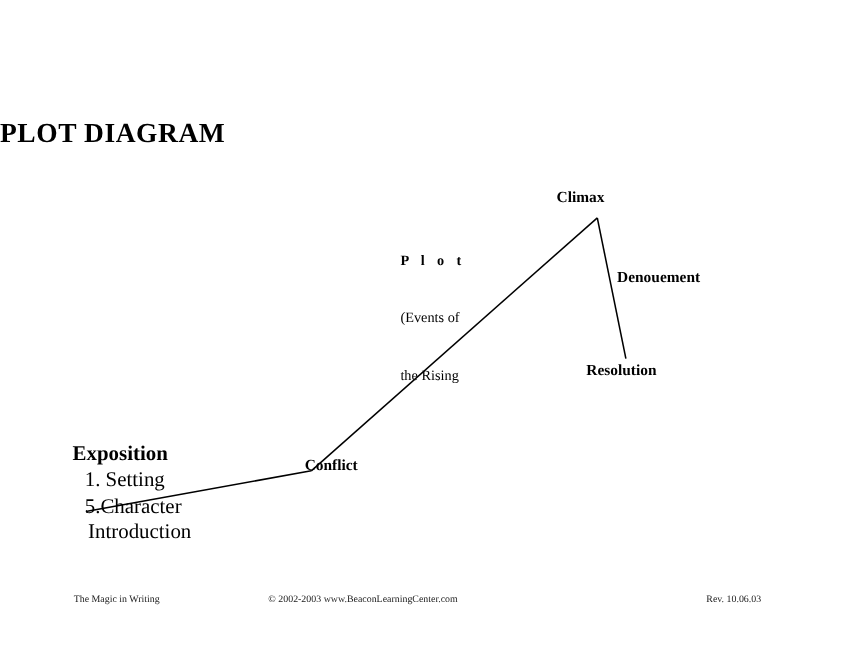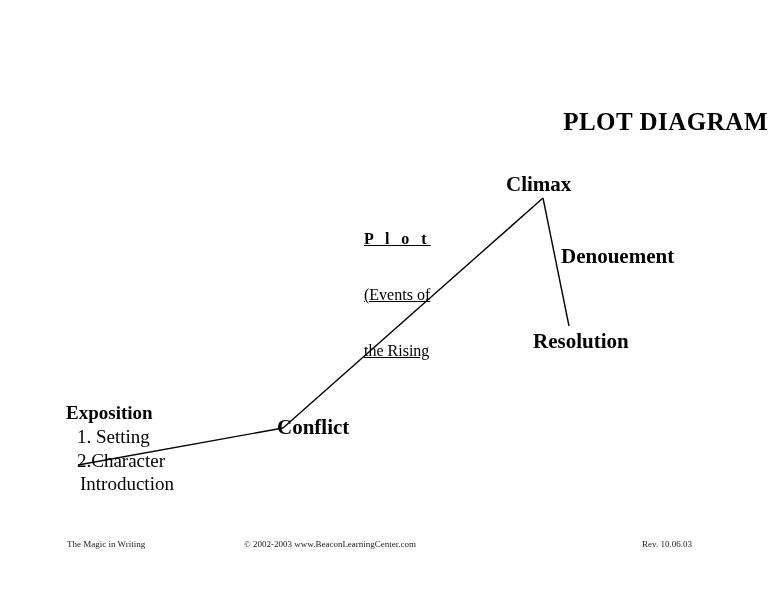--- a/index.html
+++ b/index.html
@@ -16,41 +16,41 @@
     font-family: "Liberation Serif", "DejaVu Serif", serif;
     color: #000000;
   }
 
   
   #title {
     position: absolute;
     left: 0;
     top: 108px;
     width: 768px;
-    text-align: right;
+    text-align: left;
     font-size: 25px;
     font-weight: bold;
     letter-spacing: 0.5px;
     line-height: 1.1;
   }
 
   
   #plot-svg {
     position: absolute;
     left: 0;
     top: 0;
     width: 768px;
     height: 594px;
     pointer-events: none;
   }
 
   
   .label {
     position: absolute;
-    font-size: 21px;
+    font-size: 14px;
     line-height: 1.22;
     white-space: nowrap;
   }
   .label.bold { font-weight: bold; }
 
   #label-climax {
     left: 506px;
     top: 172px;
   }
   #label-denouement {
@@ -64,23 +64,22 @@
   #label-conflict {
     left: 277px;
     top: 415px;
   }
 
   
   #plot-block {
     position: absolute;
     left: 364px;
     top: 229px;
-    font-size: 16px;
+    font-size: 13px;
     line-height: 1.24;
-    text-decoration: underline;
   }
   #plot-block .plot-head {
     font-weight: bold;
     letter-spacing: 4px;
     display: block;
   }
   #plot-block .plot-line {
     display: block;
     white-space: nowrap;
     margin-top: 36px;
@@ -166,21 +165,21 @@
 
   <div id="plot-block">
     <span class="plot-head">P l o t</span>
     <span class="plot-line">(Events of</span>
     <span class="plot-line">the Rising</span>
   </div>
 
   <div id="exposition-block">
     <span class="exp-head">Exposition</span>
     <span class="exp-item">1. Setting</span>
-    <span class="exp-item">2.Character</span>
+    <span class="exp-item">5.Character</span>
     <span class="exp-item cont">Introduction</span>
   </div>
 
   <div id="footer">
     <span class="f-left">The Magic in Writing</span>
     <span class="f-center">© 2002-2003 www.BeaconLearningCenter.com</span>
     <span class="f-right">Rev. 10.06.03</span>
   </div>
 
 </div>

